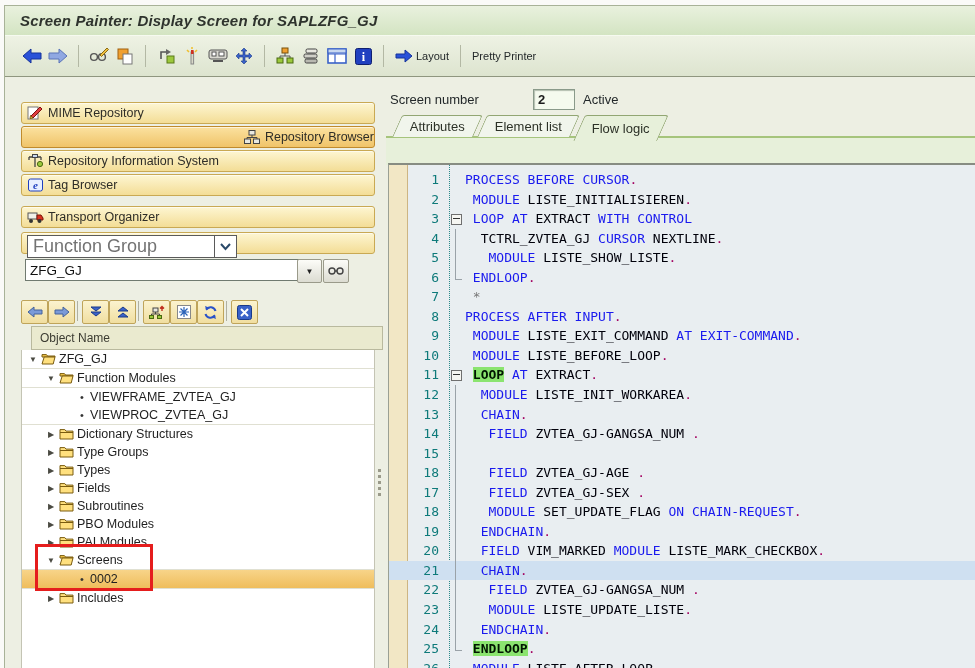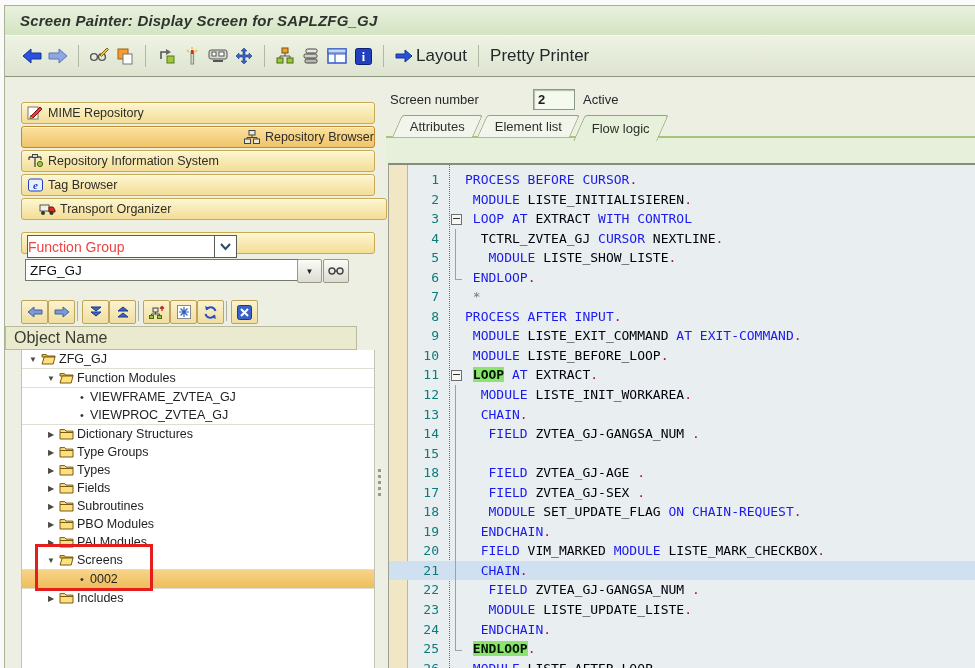--- a/index.html
+++ b/index.html
@@ -10,43 +10,43 @@
           border:1px solid #a8b298;border-right:none;border-bottom:none;background:#edefe3;}
   #titlebar{position:absolute;left:0;top:0;width:100%;height:29px;
             background:linear-gradient(#e9f1de,#d3e4c2);border-bottom:1px solid #f6faf0;
             display:flex;align-items:center;}
   #titlebar .title{font-size:15px;font-weight:bold;font-style:italic;color:#2e332d;margin-left:15px;letter-spacing:.2px;}
   #toolbar{position:absolute;left:0;top:30px;width:100%;height:41px;
            background:linear-gradient(#eef2e4,#dde4cf);border-bottom:1px solid #8f967f;
            display:flex;align-items:center;padding-left:14px;box-sizing:border-box;}
   .tbsep{width:1px;height:22px;background:#b3b8a4;margin:0 7px;flex:none;}
   .tbicon{width:24px;height:22px;display:flex;align-items:center;justify-content:center;flex:none;margin:0 1px;cursor:default;}
-  .tbtn{display:flex;align-items:center;margin:1px 4px;font-size:17px;color:#23282a;}
+  .tbtn{display:flex;align-items:center;margin:1px 4px;font-size:11px;color:#23282a;}
   .tbtn svg{margin-right:3px;}
   
   .sbtn{position:absolute;left:16px;width:352px;height:20px;border:1px solid #c9a953;border-radius:3px;
         background:linear-gradient(#fdf6d2,#f3dd96);display:flex;align-items:center;
         font-size:12.5px;color:#2e2d27;box-shadow:0 1px 0 rgba(255,255,255,.6) inset;margin-top:12px;}
   .sbtn.active{background:linear-gradient(#fbe2a0,#f0c469);border-color:#c08b2d;justify-content:flex-end;}
   .sbtn .sic{width:18px;height:14px;margin:0 4px 0 4px;display:flex;align-items:center;justify-content:center;flex:none;}
   #combo{position:absolute;left:22px;top:229px;width:208px;height:21px;background:#fff;border:1px solid #5a5a5a;
          display:flex;align-items:center;}
-  #combo .cval{flex:1;font-size:14px;color:#ef4444;}
+  #combo .cval{flex:1;font-size:18px;color:#737373;padding-left:5px;}
   #combo .cbtn{width:21px;height:100%;border-left:1px solid #5a5a5a;display:flex;align-items:center;justify-content:center;}
   #nameinput{position:absolute;left:20px;top:253px;width:268px;height:20px;border:1px solid #707a70;
              background:#fff;font-size:13.5px;color:#111;padding:0 0 0 4px;font-family:"Liberation Sans",sans-serif;box-sizing:content-box;}
   .minibtn{position:absolute;top:253px;height:22px;border:1px solid #9a9a8a;border-radius:2px;
            background:linear-gradient(#fcfcf8,#dcdcd2);display:flex;align-items:center;justify-content:center;font-size:9px;color:#222;}
   
   .ttb{position:absolute;top:294px;width:25px;height:22px;border:1px solid #bfa45a;border-radius:2px;
        background:linear-gradient(#fbf3cf,#f0dea0);display:flex;align-items:center;justify-content:center;}
   .ttbsep{position:absolute;top:295px;width:1px;height:20px;background:#b0b0a0;}
   
-  #treeheader{position:absolute;left:0;top:320px;width:352px;height:24px;background:#eaeacf;
-              border:1px solid #b9b99e;box-sizing:border-box;display:flex;align-items:center;font-size:16px;color:#3c3c32;}
+  #treeheader{position:absolute;left:26px;top:320px;width:352px;height:24px;background:#eaeacf;
+              border:1px solid #b9b99e;box-sizing:border-box;display:flex;align-items:center;font-size:12px;color:#3c3c32;}
   #treeheader span{margin-left:8px;}
   #treebox{position:absolute;left:16px;top:344px;width:352px;height:324px;background:#fff;
            border-left:1px solid #c4c4b4;border-right:1px solid #c4c4b4;}
   .trow{position:relative;height:18px;display:flex;align-items:center;font-size:12.5px;color:#1f1f1f;white-space:nowrap;}
   .trow.sep{border-top:1px solid #e0e0d2;}
   .trow.selected{background:linear-gradient(#f8d489,#efbd5c);}
   .texp{width:10px;flex:none;text-align:center;font-size:8px;color:#4a4a42;}
   .tico{width:16px;flex:none;display:flex;justify-content:center;margin:0 3px 0 2px;}
   .tdot{width:16px;flex:none;text-align:center;font-size:11px;color:#333;}
   .tlabel{font-size:12.5px;}
@@ -225,21 +225,21 @@
         </div>
         <div class="sbtn" style="top: 156px;">
           <span class="sic">
             <svg width="15" height="14" viewBox="0 0 15 14">
               <rect x="0.5" y="1" width="14" height="12" rx="2" fill="#e8f0ff" stroke="#2040c0"></rect>
               <text x="7.5" y="11" font-size="11" font-style="italic" font-weight="bold" font-family="Liberation Serif,serif" fill="#2040c0" text-anchor="middle">e</text>
             </svg>
           </span>
           <span>Tag Browser</span>
         </div>
-        <div class="sbtn" style="top: 180px; padding-left: 12px;">
+        <div class="sbtn" style="top: 188px;">
           <span class="sic">
             <svg width="17" height="13" viewBox="0 0 17 13">
               <rect x="1" y="2" width="9" height="6" fill="#f0f0e8" stroke="#555"></rect>
               <path d="M10 4 h4 l2 3 v2 h-6 Z" fill="#d83020" stroke="#7a1408"></path>
               <circle cx="4" cy="10" r="2" fill="#333"></circle>
               <circle cx="12.5" cy="10" r="2" fill="#333"></circle>
             </svg>
           </span>
           <span>Transport Organizer</span>
         </div>

